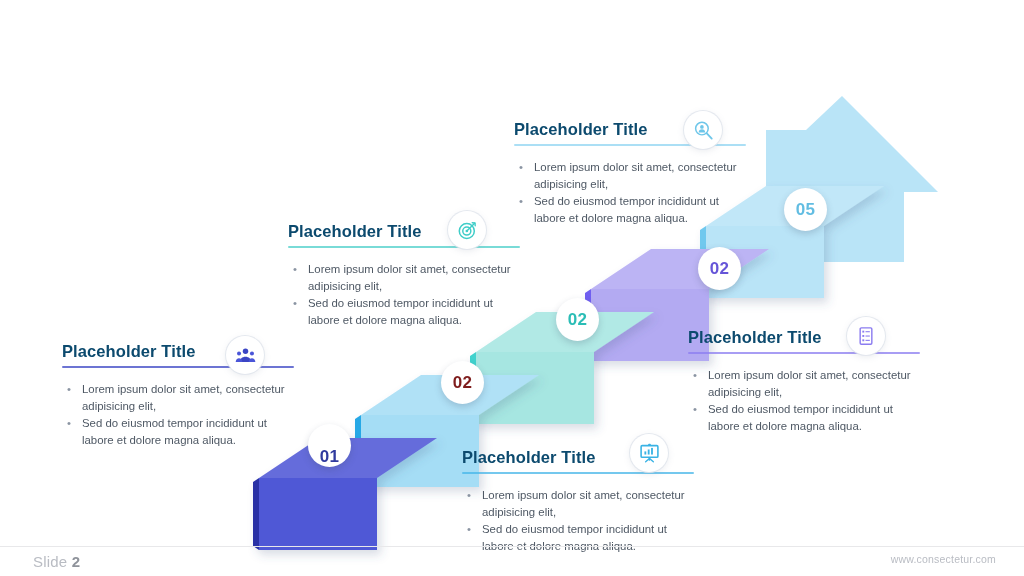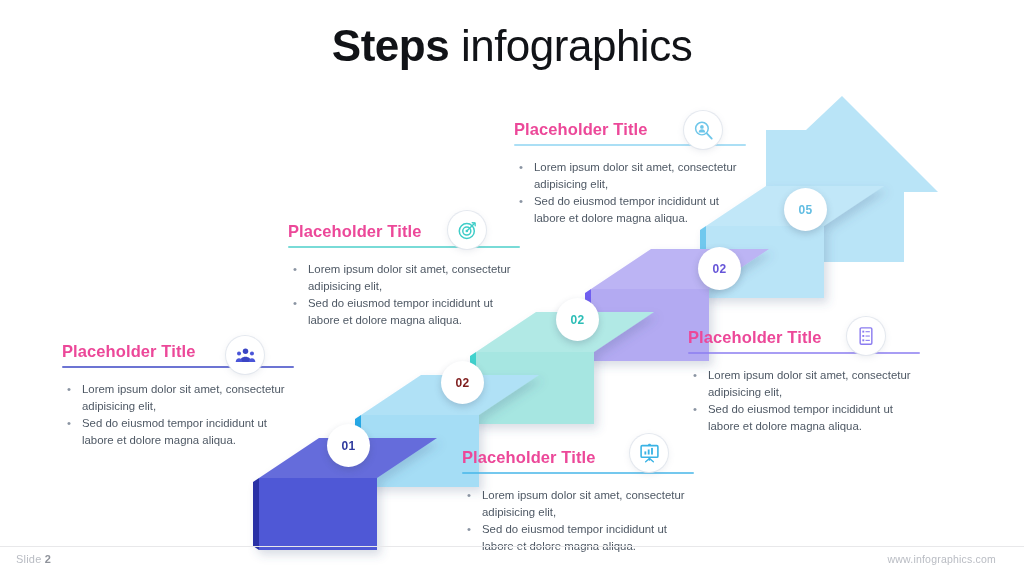--- a/index.html
+++ b/index.html
@@ -45,21 +45,21 @@
     position: absolute;
     box-sizing: border-box;
   }
   .tb-head {
     position: relative;
     height: 34px;
   }
   .tb-title {
     font-size: 16.5px;
     font-weight: 700;
-    color: #ec4899;
+    color: #0c4a6e;
     line-height: 22px;
     white-space: nowrap;
     letter-spacing: 0.1px;
   }
   .tb-rule {
     height: 1.5px;
     width: 100%;
     margin-top: 4px;
     border-radius: 1px;
     opacity: 0.75;
@@ -104,60 +104,57 @@
   .numbadge {
     position: absolute;
     width: 43px;
     height: 43px;
     border-radius: 50%;
     background: #ffffff;
     box-shadow: 0 3px 7px rgba(60,72,100,0.22);
     display: flex;
     align-items: center;
     justify-content: center;
-    font-size: 12px;
+    font-size: 17px;
     font-weight: 700;
     letter-spacing: 0.3px;
   }
 
   
   #footer-rule {
     position: absolute;
     left: 0;
     top: 546px;
     width: 1024px;
     height: 1px;
     background: #e8e8ea;
   }
   #slide-label {
     position: absolute;
-    left: 16px;
+    left: 33px;
     top: 553px;
-    font-size: 11px;
+    font-size: 15px;
     color: #b9bcc3;
     letter-spacing: 0.2px;
   }
   #slide-label b { color: #8f939b; font-weight: 700; }
   #site-label {
     position: absolute;
     right: 28px;
     top: 553px;
     font-size: 10.5px;
     color: #b9bcc3;
     letter-spacing: 0.2px;
   }
 </style>
 </head>
 <body>
 
 <div id="slide">
 
-  <div id="title">
-    <span class="t-bold">Steps </span><span class="t-reg">infographics</span>
-  </div>
 
   <svg id="graphic3" style="position:absolute;left:0;top:0;width:1024px;height:576px;" viewBox="0 0 1024 576" width="1024" height="576" xmlns="http://www.w3.org/2000/svg">
     <defs>
       <filter id="sh3" x="-30%" y="-30%" width="170%" height="170%">
         <feDropShadow dx="4" dy="5" stdDeviation="5" flood-color="#4a5b80" flood-opacity="0.20"></feDropShadow>
       </filter>
     </defs>
 
     <g>
       <path d="M 842 96 L 938 192 L 904 192 L 904 262 L 766 262 L 766 130 L 806 130 Z" fill="#b9e4f7"></path>
@@ -187,21 +184,21 @@
       <path d="M 355 419 L 361 415 L 361 487 L 355 483 Z" fill="#27a8e6"></path>
     </g>
 
     <g filter="url(#sh3)">
       <path d="M 259 478 L 319 438 L 437 438 L 377 478 Z" fill="#656cdb"></path>
       <path d="M 259 478 L 377 478 L 377 550 L 259 550 Z" fill="#5058d6"></path>
       <path d="M 253 482 L 259 478 L 259 550 L 253 546 Z" fill="#2a33a6"></path>
     </g>
   </svg>
 
-  <div class="numbadge" style="left:327px; top:424px; color:#2f3a9e;">
+  <div class="numbadge" style="left:308px; top:424px; color:#2f3a9e;align-items:flex-end;">
     <span>01</span>
   </div>
   <div class="numbadge" style="left:441px; top:361px; color:#7f1d1d;">
     <span>02</span>
   </div>
   <div class="numbadge" style="left:556px; top:298px; color:#2bbdb6;">
     <span>02</span>
   </div>
   <div class="numbadge" style="left:698px; top:247px; color:#6655d8;">
     <span>02</span>
@@ -312,15 +309,15 @@
       <circle cx="10.2" cy="7.9" r="2.1" fill="#6ec6e9"></circle>
       <path d="M6.5 14.2c0-2.2 1.7-3.6 3.7-3.6s3.7 1.4 3.7 3.6z" fill="#6ec6e9"></path>
     </svg>
   </div>
 
   <div id="footer-rule"></div>
   <div id="slide-label">
     <span>Slide</span>
     <b>2</b>
   </div>
-  <div id="site-label">www.infographics.com</div>
+  <div id="site-label">www.consectetur.com</div>
 
 </div>
 
 </body></html>

